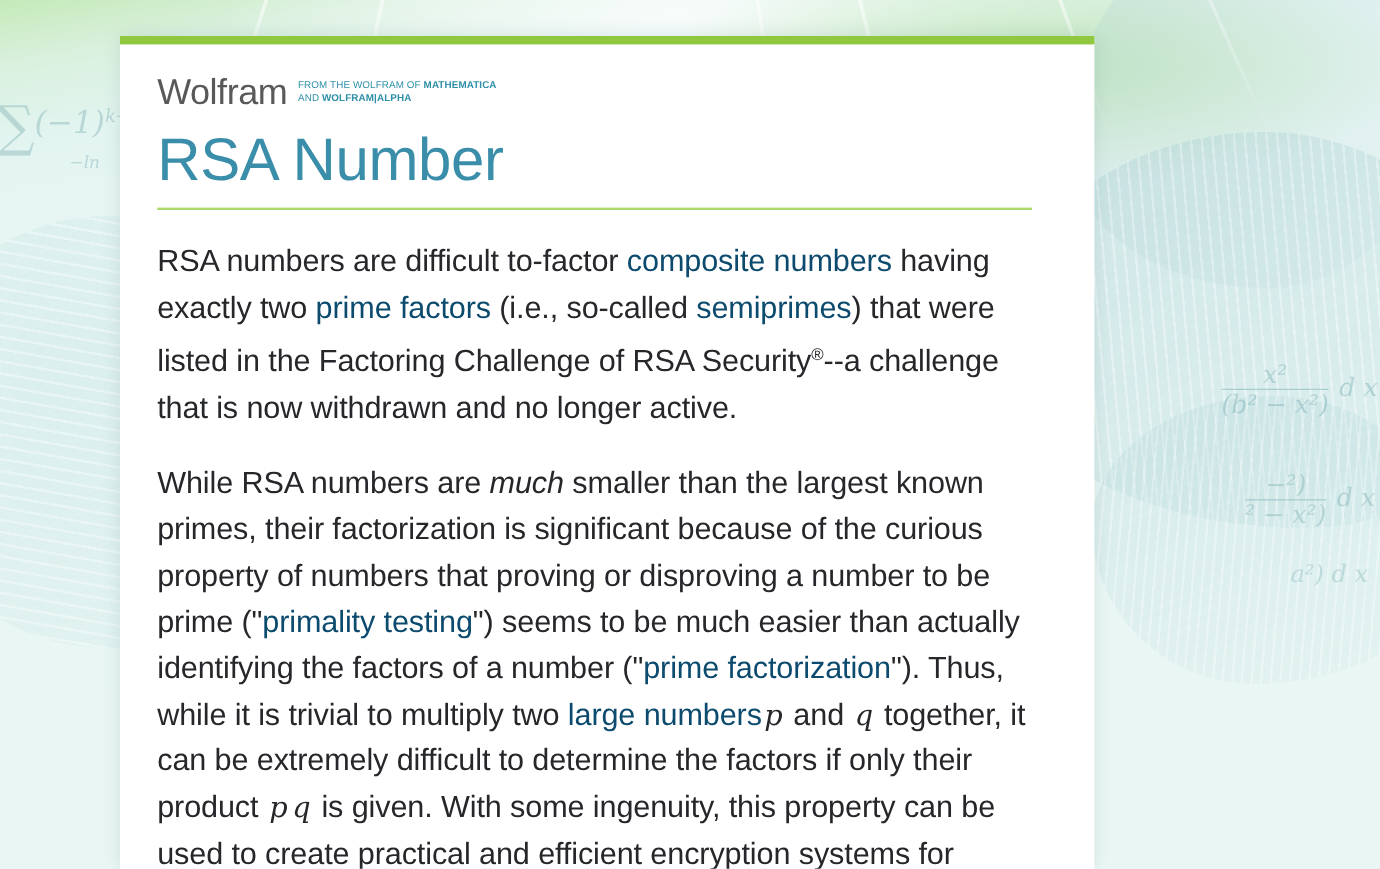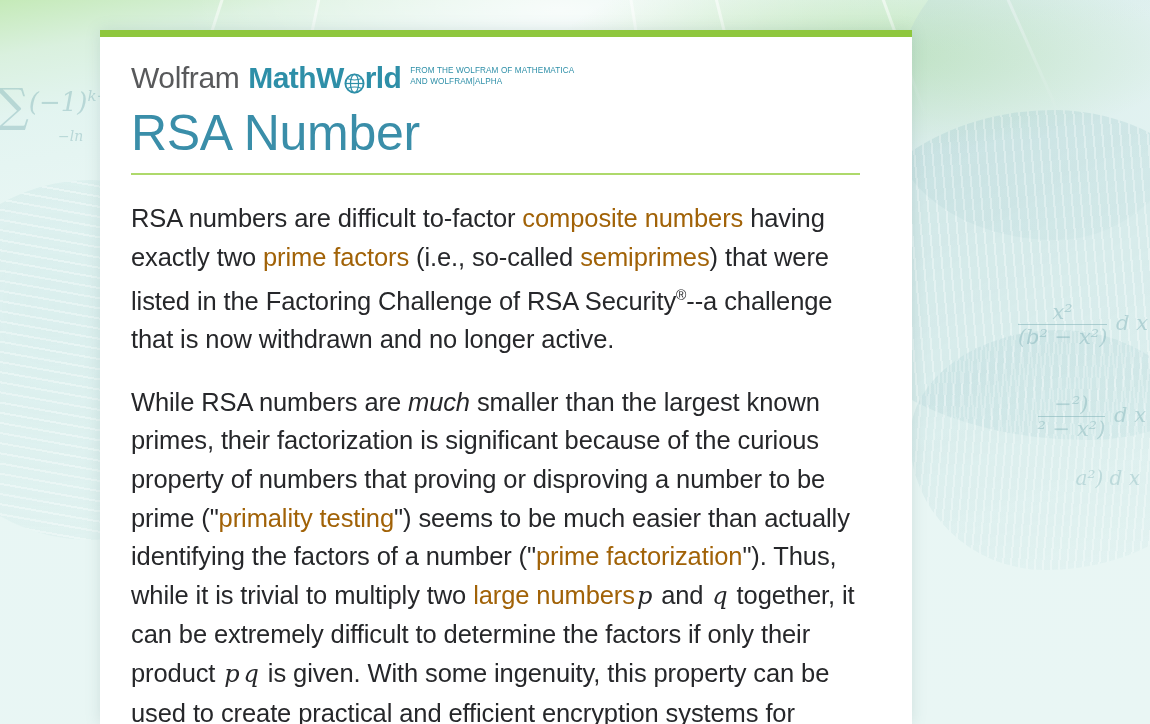--- a/index.html
+++ b/index.html
@@ -201,21 +201,21 @@
   }
   #logo-tagline {
     margin-left: 9px;
     margin-top: 3px;
     font-size: 8.2px;
     line-height: 10.6px;
     color: #2e8fa8;
     letter-spacing: 0.1px;
     white-space: nowrap;
   }
-  #logo-tagline b { font-weight: 400; }
+  #logo-tagline b { font-weight: 700; }
 
   
   #page-title {
     font-size: 50px;
     font-weight: 400;
     color: #3a8ea9;
     margin: 12px 0 0 0;
     letter-spacing: -0.3px;
     line-height: 1.12;
   }
@@ -228,21 +228,21 @@
   
   .body-par {
     font-size: 25.5px;
     line-height: 38.6px;
     color: #26272a;
     margin: 0 0 24px 0;
     letter-spacing: -0.1px;
   }
   .body-par:last-child { margin-bottom: 0; }
   a.ml {
-    color: #a16207;
+    color: #0c4a6e;
     text-decoration: none;
   }
   .mathvar {
     font-family: "DejaVu Serif", "Liberation Serif", serif;
     font-style: italic;
     font-size: 24px;
     padding: 0 2px;
   }
   em.emph { font-style: italic; }
   sup.reg { font-size: 0.55em; vertical-align: super; }
@@ -287,33 +287,20 @@
     <span>d x</span>
   </div>
   <div class="bg-formula" id="bg-formula-int3">a²)   d x</div>
 </div>
 
 <div id="content-card">
   <div id="card-inner">
 
     <div id="site-logo">
       <span id="logo-wolfram">Wolfram</span>
-      <span id="logo-mathworld">
-        <span>MathW</span>
-        <span id="logo-globe-icon">
-          <svg viewBox="0 0 24 24" width="21" height="21" aria-hidden="true">
-            <circle cx="12" cy="12" r="10.4" fill="none" stroke="#2e8fa8" stroke-width="2.1"></circle>
-            <ellipse cx="12" cy="12" rx="4.6" ry="10.4" fill="none" stroke="#2e8fa8" stroke-width="1.4"></ellipse>
-            <line x1="1.6" y1="12" x2="22.4" y2="12" stroke="#2e8fa8" stroke-width="1.4"></line>
-            <path d="M3.6 6.4 Q12 9.4 20.4 6.4" fill="none" stroke="#2e8fa8" stroke-width="1.2"></path>
-            <path d="M3.6 17.6 Q12 14.6 20.4 17.6" fill="none" stroke="#2e8fa8" stroke-width="1.2"></path>
-          </svg>
-        </span>
-        <span>rld</span>
-      </span>
       <span id="logo-tagline">
         <span>FROM THE WOLFRAM OF </span><b>MATHEMATICA</b><br>
         <span>AND </span><b>WOLFRAM|ALPHA</b>
       </span>
     </div>
 
     <h1 id="page-title">RSA Number</h1>
     <hr id="title-rule">
 
     <p class="body-par"><span>RSA numbers are difficult to-factor </span><a class="ml" href="#">composite numbers</a><span> having exactly two </span><a class="ml" href="#">prime factors</a><span> (i.e., so-called </span><a class="ml" href="#">semiprimes</a><span>) that were listed in the Factoring Challenge of RSA Security</span><sup class="reg">®</sup><span>--a challenge that is now withdrawn and no longer active.</span></p>

